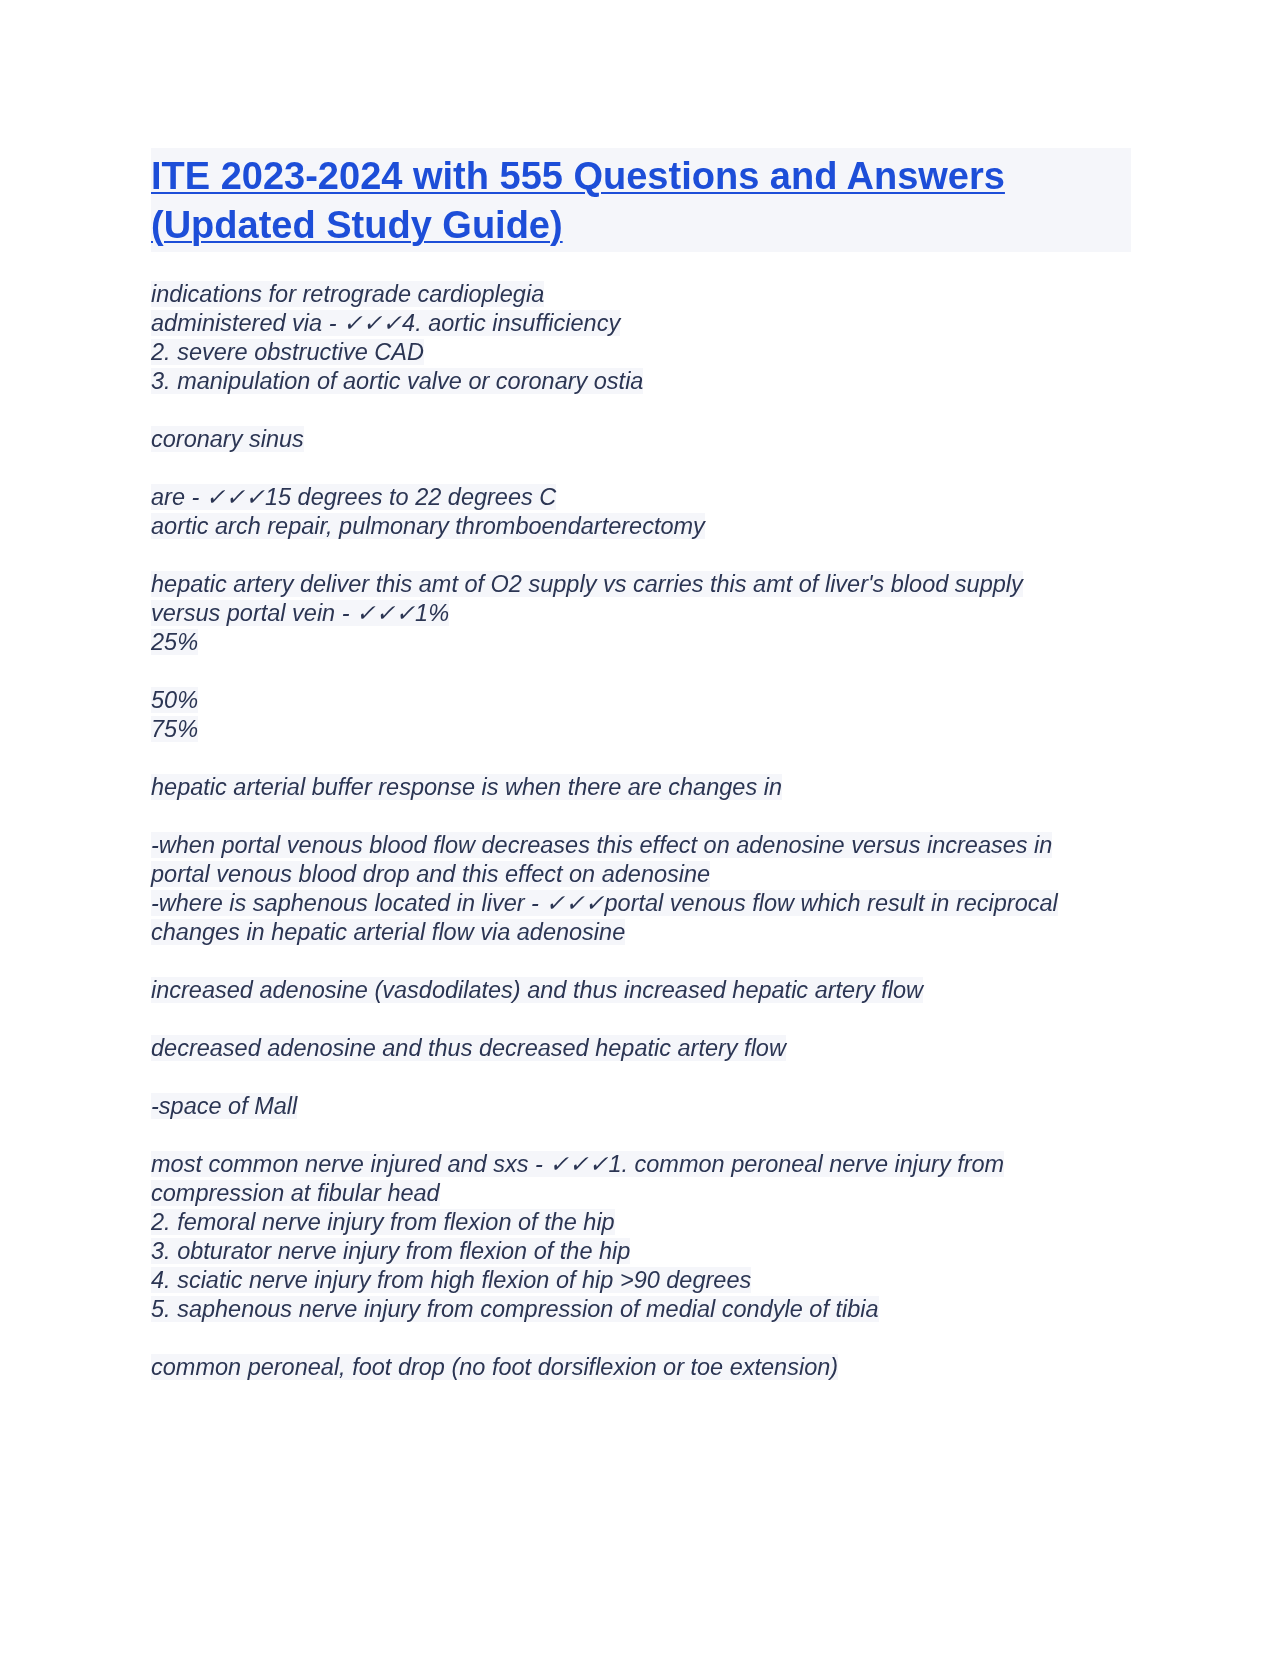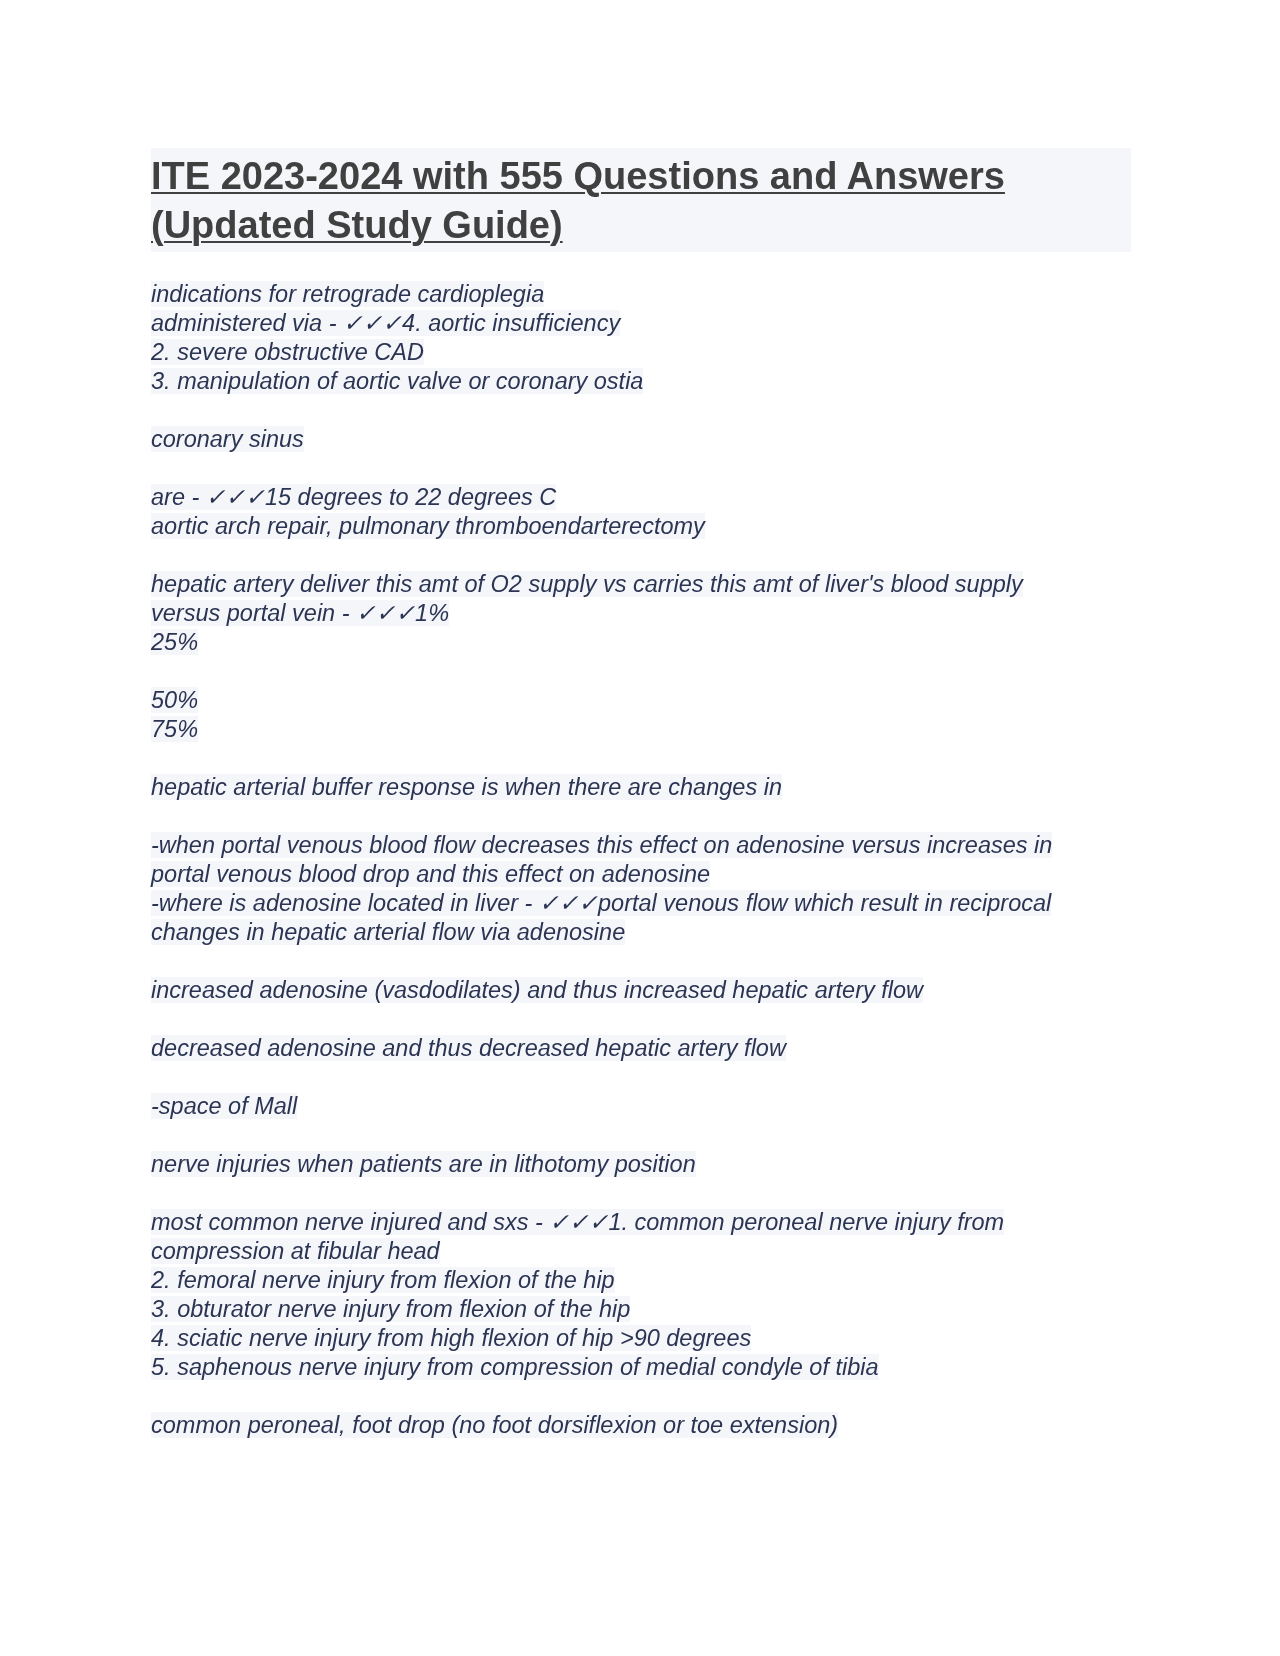--- a/index.html
+++ b/index.html
@@ -28,21 +28,21 @@
       margin-bottom: 28px;
     }
     .title {
       font-family: "Liberation Sans", sans-serif;
       font-weight: bold;
       font-size: 38px;
       line-height: 49px;
       text-decoration: underline;
       text-decoration-thickness: 2px;
       text-underline-offset: 3px;
-      color: #404040;
+      color: #1d4ed8;
       margin: 0;
     }
     .body-text {
       font-size: 23.5px;
       line-height: 29px;
       font-style: italic;
     }
     .block {
       margin: 0 0 29px 0;
     }
@@ -95,39 +95,36 @@
       <span class="line"><span class="hl">75%</span></span>
     </div>
 
     <div class="block">
       <span class="line"><span class="hl">hepatic arterial buffer response is when there are changes in</span></span>
     </div>
 
     <div class="block">
       <span class="line"><span class="hl">-when portal venous blood flow decreases this effect on adenosine versus increases in</span></span>
       <span class="line"><span class="hl">portal venous blood drop and this effect on adenosine</span></span>
-      <span class="line"><span class="hl">-where is adenosine located in liver - ✓✓✓portal venous flow which result in reciprocal</span></span>
+      <span class="line"><span class="hl">-where is saphenous located in liver - ✓✓✓portal venous flow which result in reciprocal</span></span>
       <span class="line"><span class="hl">changes in hepatic arterial flow via adenosine</span></span>
     </div>
 
     <div class="block">
       <span class="line"><span class="hl">increased adenosine (vasdodilates) and thus increased hepatic artery flow</span></span>
     </div>
 
     <div class="block">
       <span class="line"><span class="hl">decreased adenosine and thus decreased hepatic artery flow</span></span>
     </div>
 
     <div class="block">
       <span class="line"><span class="hl">-space of Mall</span></span>
     </div>
 
-    <div class="block">
-      <span class="line"><span class="hl">nerve injuries when patients are in lithotomy position</span></span>
-    </div>
 
     <div class="block">
       <span class="line"><span class="hl">most common nerve injured and sxs - ✓✓✓1. common peroneal nerve injury from</span></span>
       <span class="line"><span class="hl">compression at fibular head</span></span>
       <span class="line"><span class="hl">2. femoral nerve injury from flexion of the hip</span></span>
       <span class="line"><span class="hl">3. obturator nerve injury from flexion of the hip</span></span>
       <span class="line"><span class="hl">4. sciatic nerve injury from high flexion of hip &gt;90 degrees</span></span>
       <span class="line"><span class="hl">5. saphenous nerve injury from compression of medial condyle of tibia</span></span>
     </div>
 

